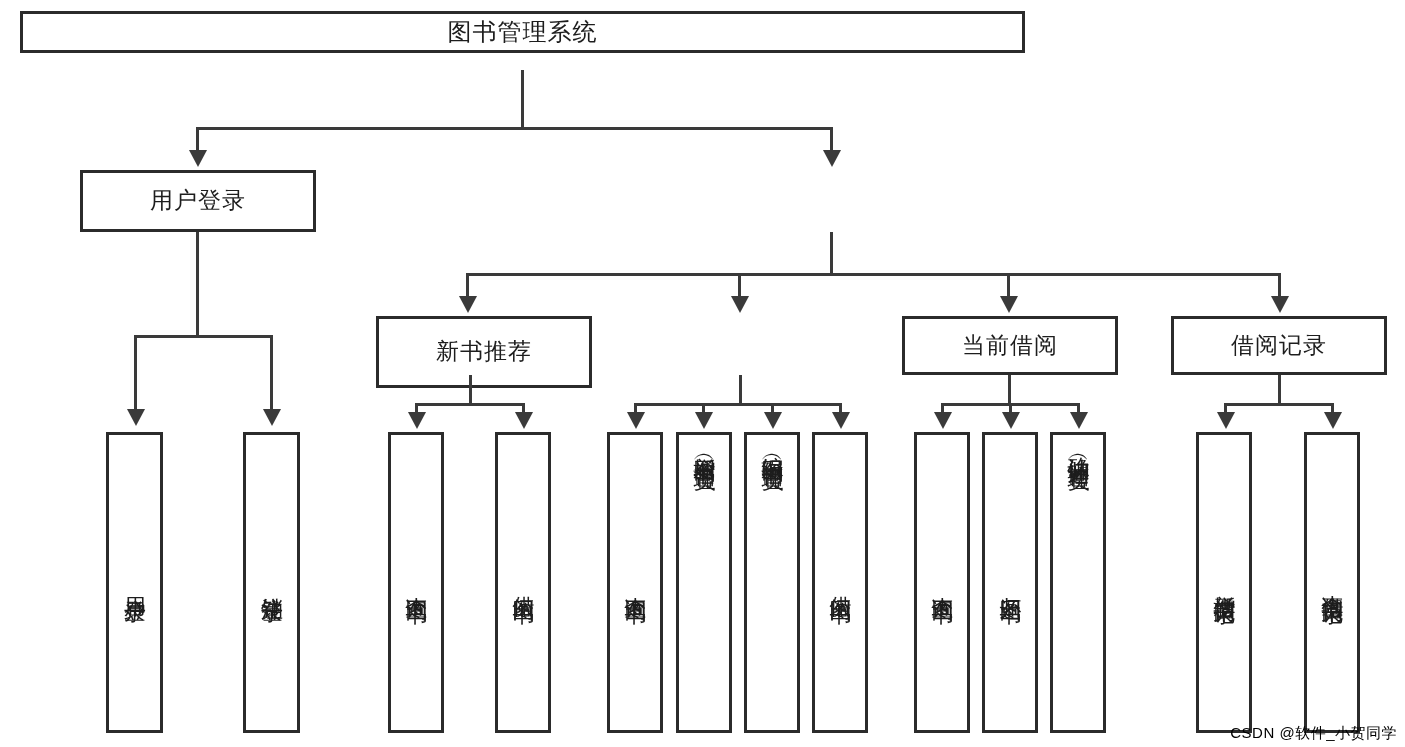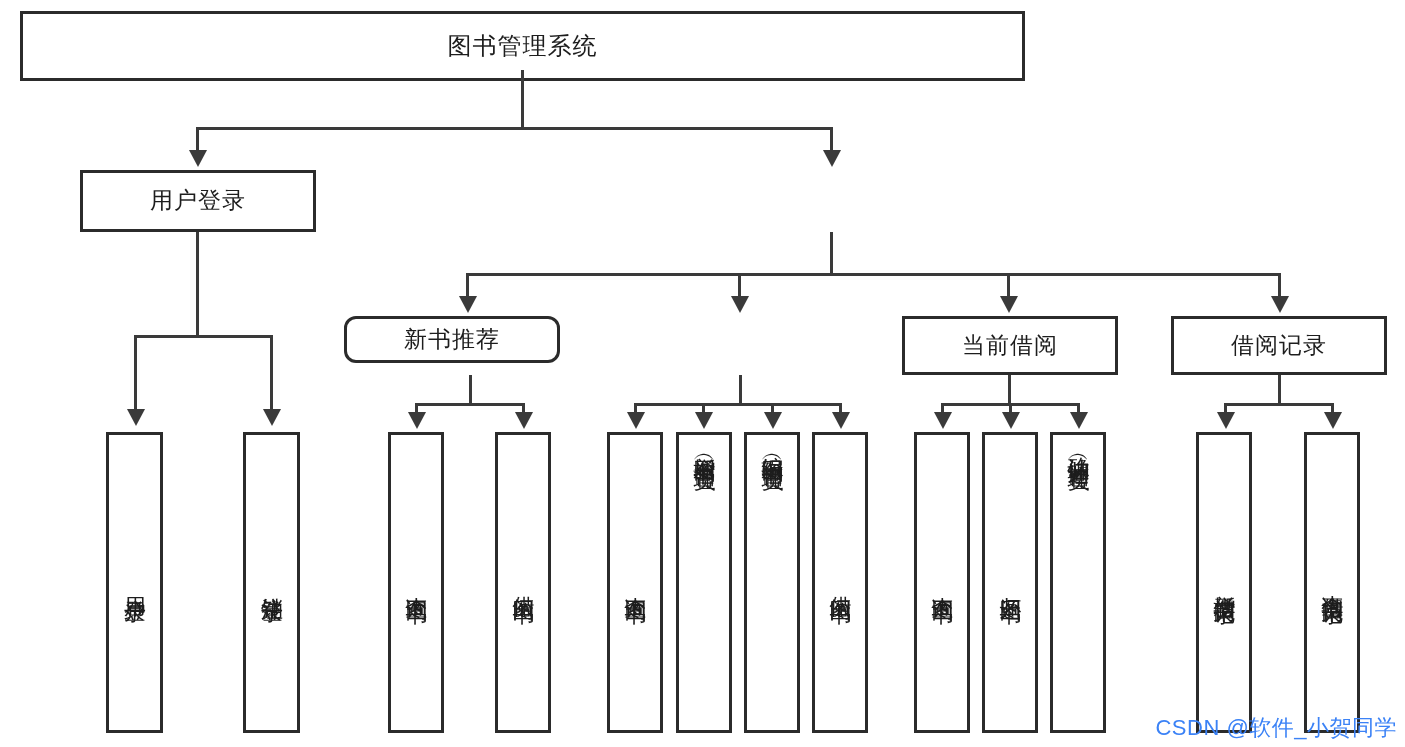--- a/index.html
+++ b/index.html
@@ -77,33 +77,33 @@
     border-left: 9px solid transparent;
     border-right: 9px solid transparent;
     border-top: 17px solid #3a3a3a;
   }
 
   
   #watermark {
     position: absolute;
     right: 8px;
     bottom: 4px;
-    font-size: 22px;
-    color: #3b82f6;
+    font-size: 15px;
+    color: #000000;
     white-space: nowrap;
     letter-spacing: 0.5px;
     pointer-events: none;
   }
 </style>
 </head>
 <body>
 
 <div id="canvas">
 
-  <div class="node horiz root" style="left:20px; top:11px; width:1005px; height:70px;">
+  <div class="node horiz root" style="left:20px; top:11px; width:1005px; height:42px;">
     <span>图书管理系统</span>
   </div>
 
   <div class="vline" style="left:521px; top:70px; height:57px;"></div>
 
   <div class="hline" style="left:196px; top:127px; width:637px;"></div>
 
   <div class="vline" style="left:196px; top:127px; height:24px;"></div>
   <div class="arrow" style="left:189px; top:150px;"></div>
   <div class="vline" style="left:830px; top:127px; height:24px;"></div>
@@ -136,21 +136,21 @@
 
   <div class="vline" style="left:738px; top:273px; height:24px;"></div>
   <div class="arrow" style="left:731px; top:296px;"></div>
 
   <div class="vline" style="left:1007px; top:273px; height:24px;"></div>
   <div class="arrow" style="left:1000px; top:296px;"></div>
 
   <div class="vline" style="left:1278px; top:273px; height:24px;"></div>
   <div class="arrow" style="left:1271px; top:296px;"></div>
 
-  <div class="node horiz" style="left:344px; top:316px; width:216px; height:47px;border-radius:12px;">
+  <div class="node horiz" style="left:376px; top:316px; width:216px; height:72px;">
     <span>新书推荐</span>
   </div>
   <div class="node horiz" style="left:1171px; top:316px; width:216px; height:59px;">
     <span>借阅记录</span>
   </div>
   <div class="node horiz" style="left:902px; top:316px; width:216px; height:59px;">
     <span>当前借阅</span>
   </div>
 
   <div class="vline" style="left:469px; top:375px; height:28px;"></div>

